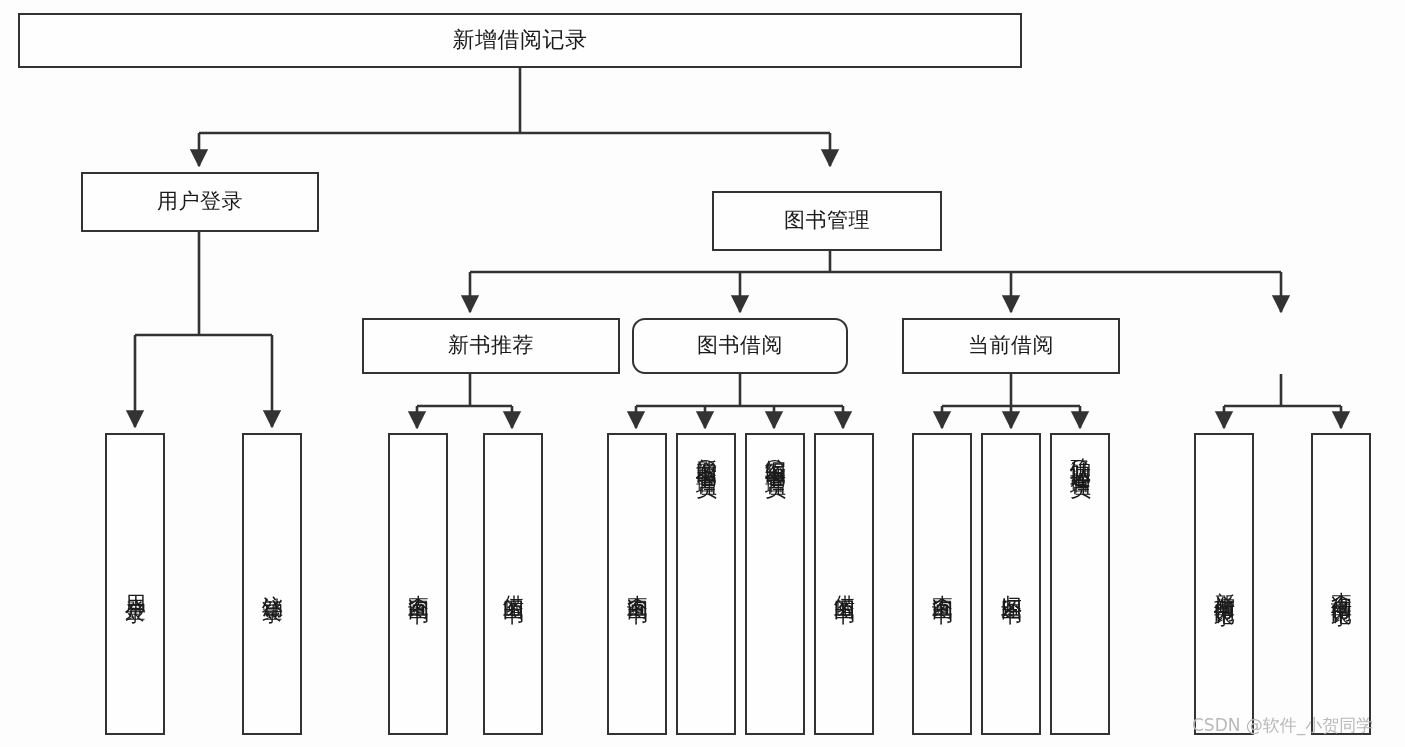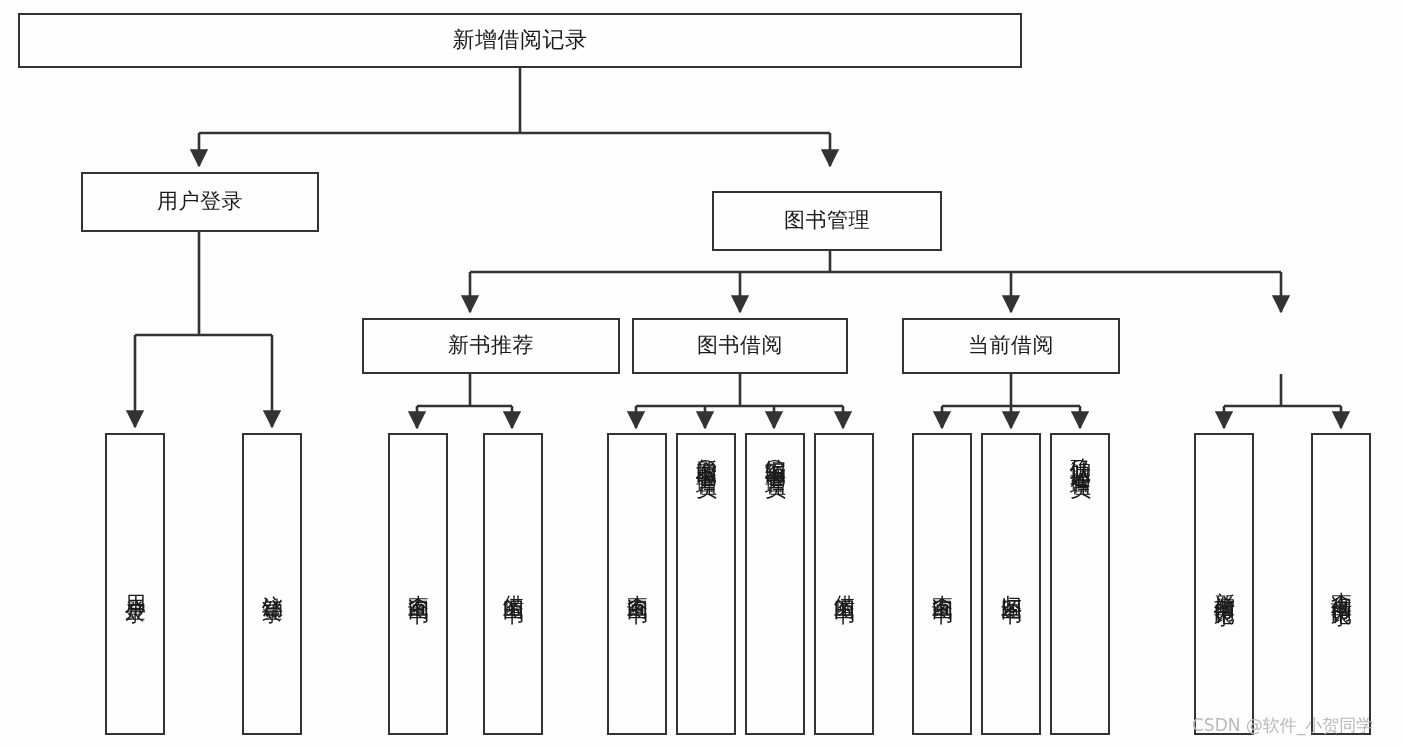--- a/index.html
+++ b/index.html
@@ -142,21 +142,21 @@
   </div>
 
   <div class="node horiz" style="left:712px; top:172px; width:230px; height:60px;margin-top:19px;">
     <span class="node-label">图书管理</span>
   </div>
 
   <div class="node horiz" style="left:362px; top:318px; width:258px; height:56px;">
     <span class="node-label">新书推荐</span>
   </div>
 
-  <div class="node horiz" style="left:632px; top:318px; width:216px; height:56px;">
+  <div class="node horiz" style="left:632px; top:318px; width:216px; height:56px;border-radius:13px;">
     <span class="node-label">图书借阅</span>
   </div>
 
   <div class="node horiz" style="left:902px; top:318px; width:218px; height:56px;">
     <span class="node-label">当前借阅</span>
   </div>
 
 
   <div class="node vert centered" style="left:105px; top:433px; width:60px; height:302px;">
     <span class="node-label">用户登录</span>

